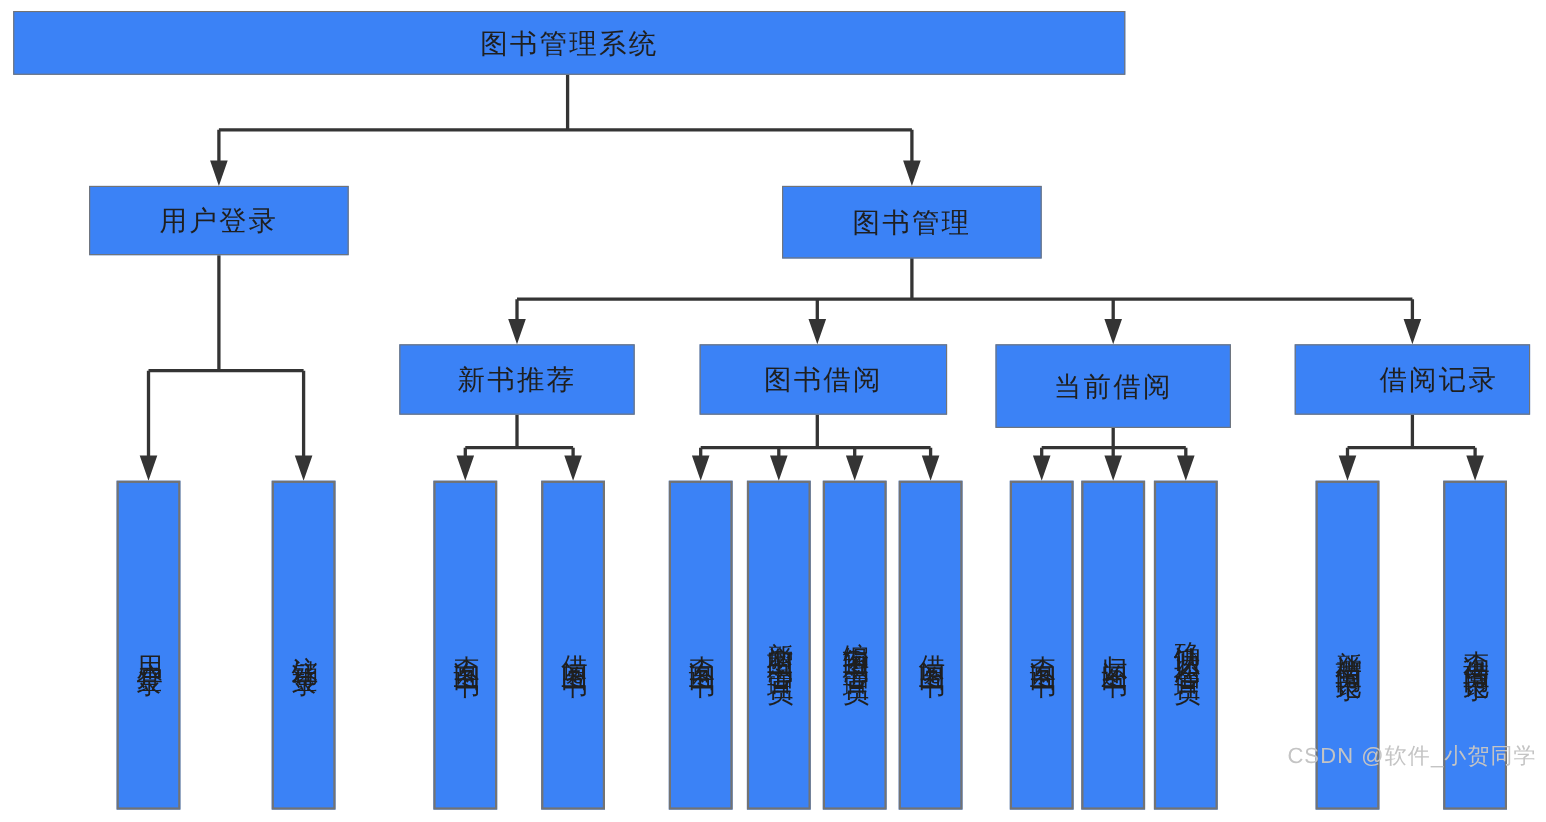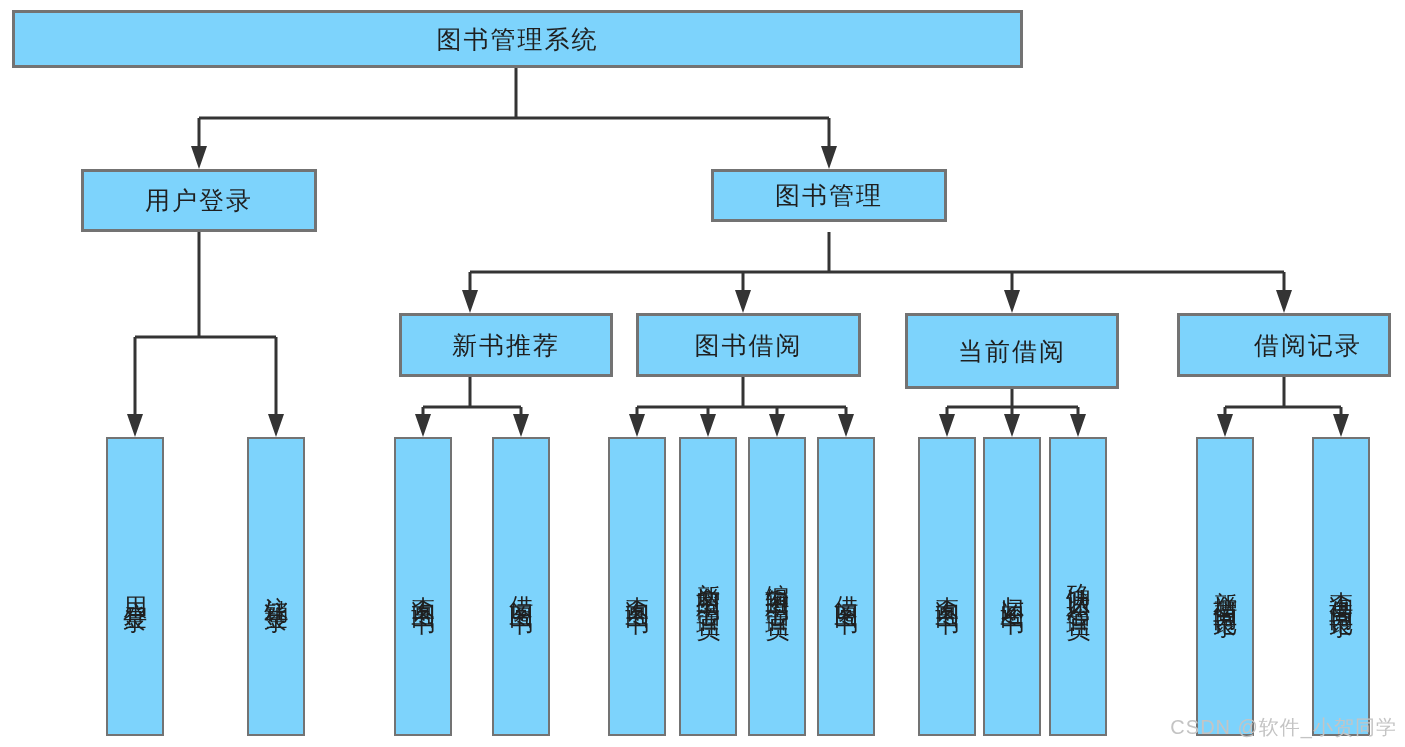--- a/index.html
+++ b/index.html
@@ -20,22 +20,22 @@
   .connectors {
     position: absolute;
     left: 0;
     top: 0;
     width: 1405px;
     height: 747px;
   }
   .node {
     position: absolute;
     box-sizing: border-box;
-    background: #7dd3fc;
-    border: 3px solid #737373;
+    background: #3b82f6;
+    border: 1px solid #737373;
     display: flex;
     align-items: center;
     justify-content: center;
     color: #1f1f1f;
   }
   .hbox .lbl {
     font-size: 25px;
     letter-spacing: 2px;
     white-space: nowrap;
   }
@@ -44,21 +44,21 @@
   }
   .leaf .lbl {
     writing-mode: vertical-rl;
     text-orientation: mixed;
     font-size: 24px;
     line-height: 1.1;
     letter-spacing: 5px;
   }
   .watermark {
     position: absolute;
-    top: 714px;
+    top: 674px;
     right: 8px;
     font-size: 20px;
     letter-spacing: 1px;
     color: #c4c4c4;
     z-index: 5;
     white-space: nowrap;
   }
 </style>
 </head>
 <body>
@@ -86,25 +86,25 @@
     </g>
   </svg>
 
   <div class="node hbox" style="left:12px; top:10px; width:1011px; height:58px;">
     <span class="lbl">图书管理系统</span>
   </div>
 
   <div class="node hbox" style="left:81px; top:169px; width:236px; height:63px;">
     <span class="lbl">用户登录</span>
   </div>
-  <div class="node hbox" style="left:711px; top:169px; width:236px; height:53px;align-items:center;">
+  <div class="node hbox" style="left:711px; top:169px; width:236px; height:66px;align-items:center;">
     <span class="lbl">图书管理</span>
   </div>
 
-  <div class="node hbox" style="left:363px; top:313px; width:214px; height:64px;margin-left:36px;">
+  <div class="node hbox" style="left:363px; top:313px; width:214px; height:64px;">
     <span class="lbl">新书推荐</span>
   </div>
   <div class="node hbox" style="left:636px; top:313px; width:225px; height:64px;">
     <span class="lbl">图书借阅</span>
   </div>
   <div class="node hbox" style="left:905px; top:313px; width:214px; height:76px;">
     <span class="lbl">当前借阅</span>
   </div>
   <div class="node hbox" style="left:1177px; top:313px; width:214px; height:64px;padding-left:48px;">
     <span class="lbl">借阅记录</span>

